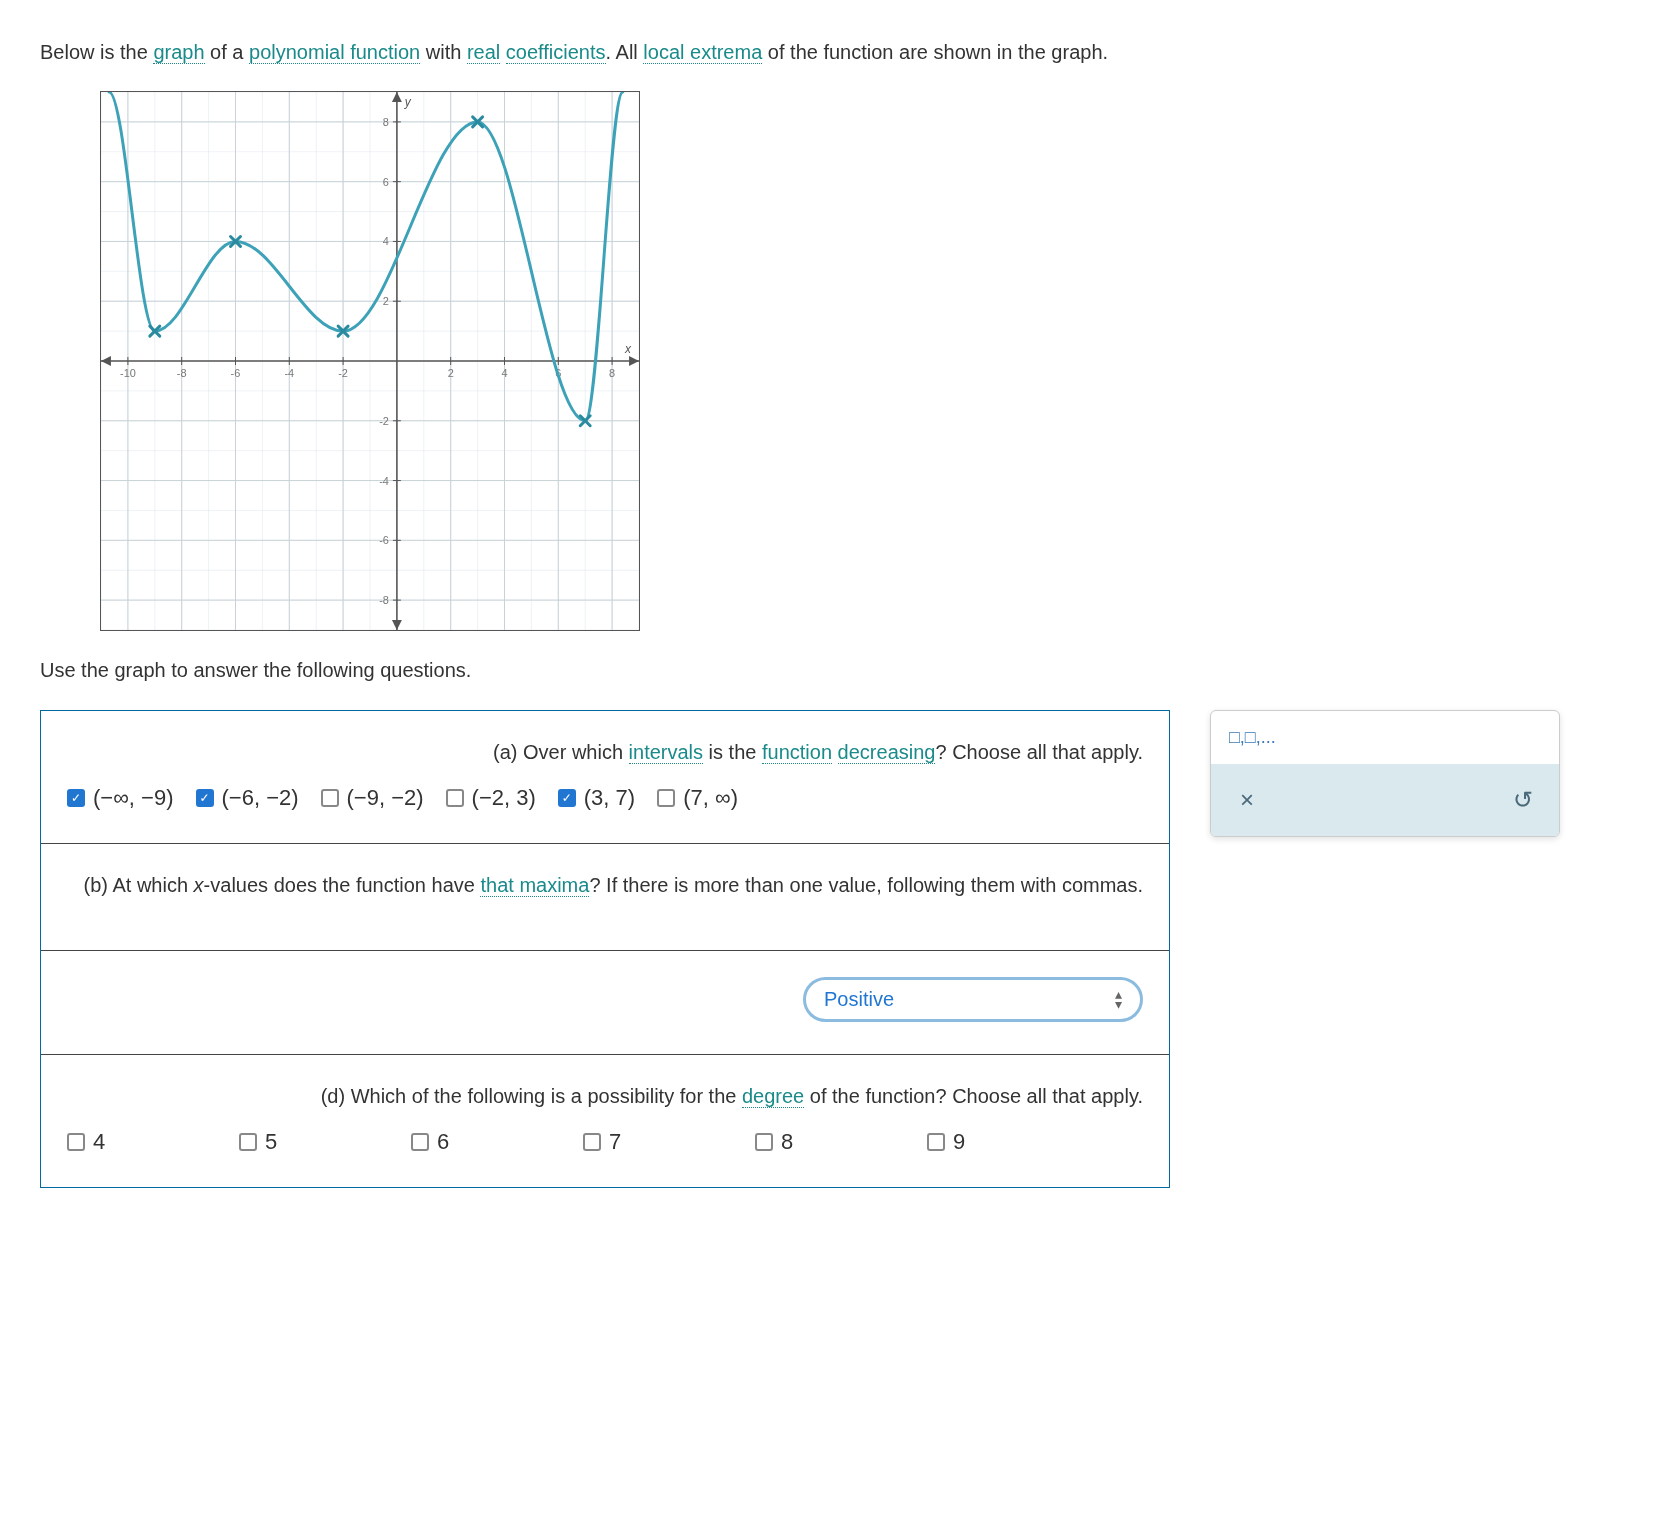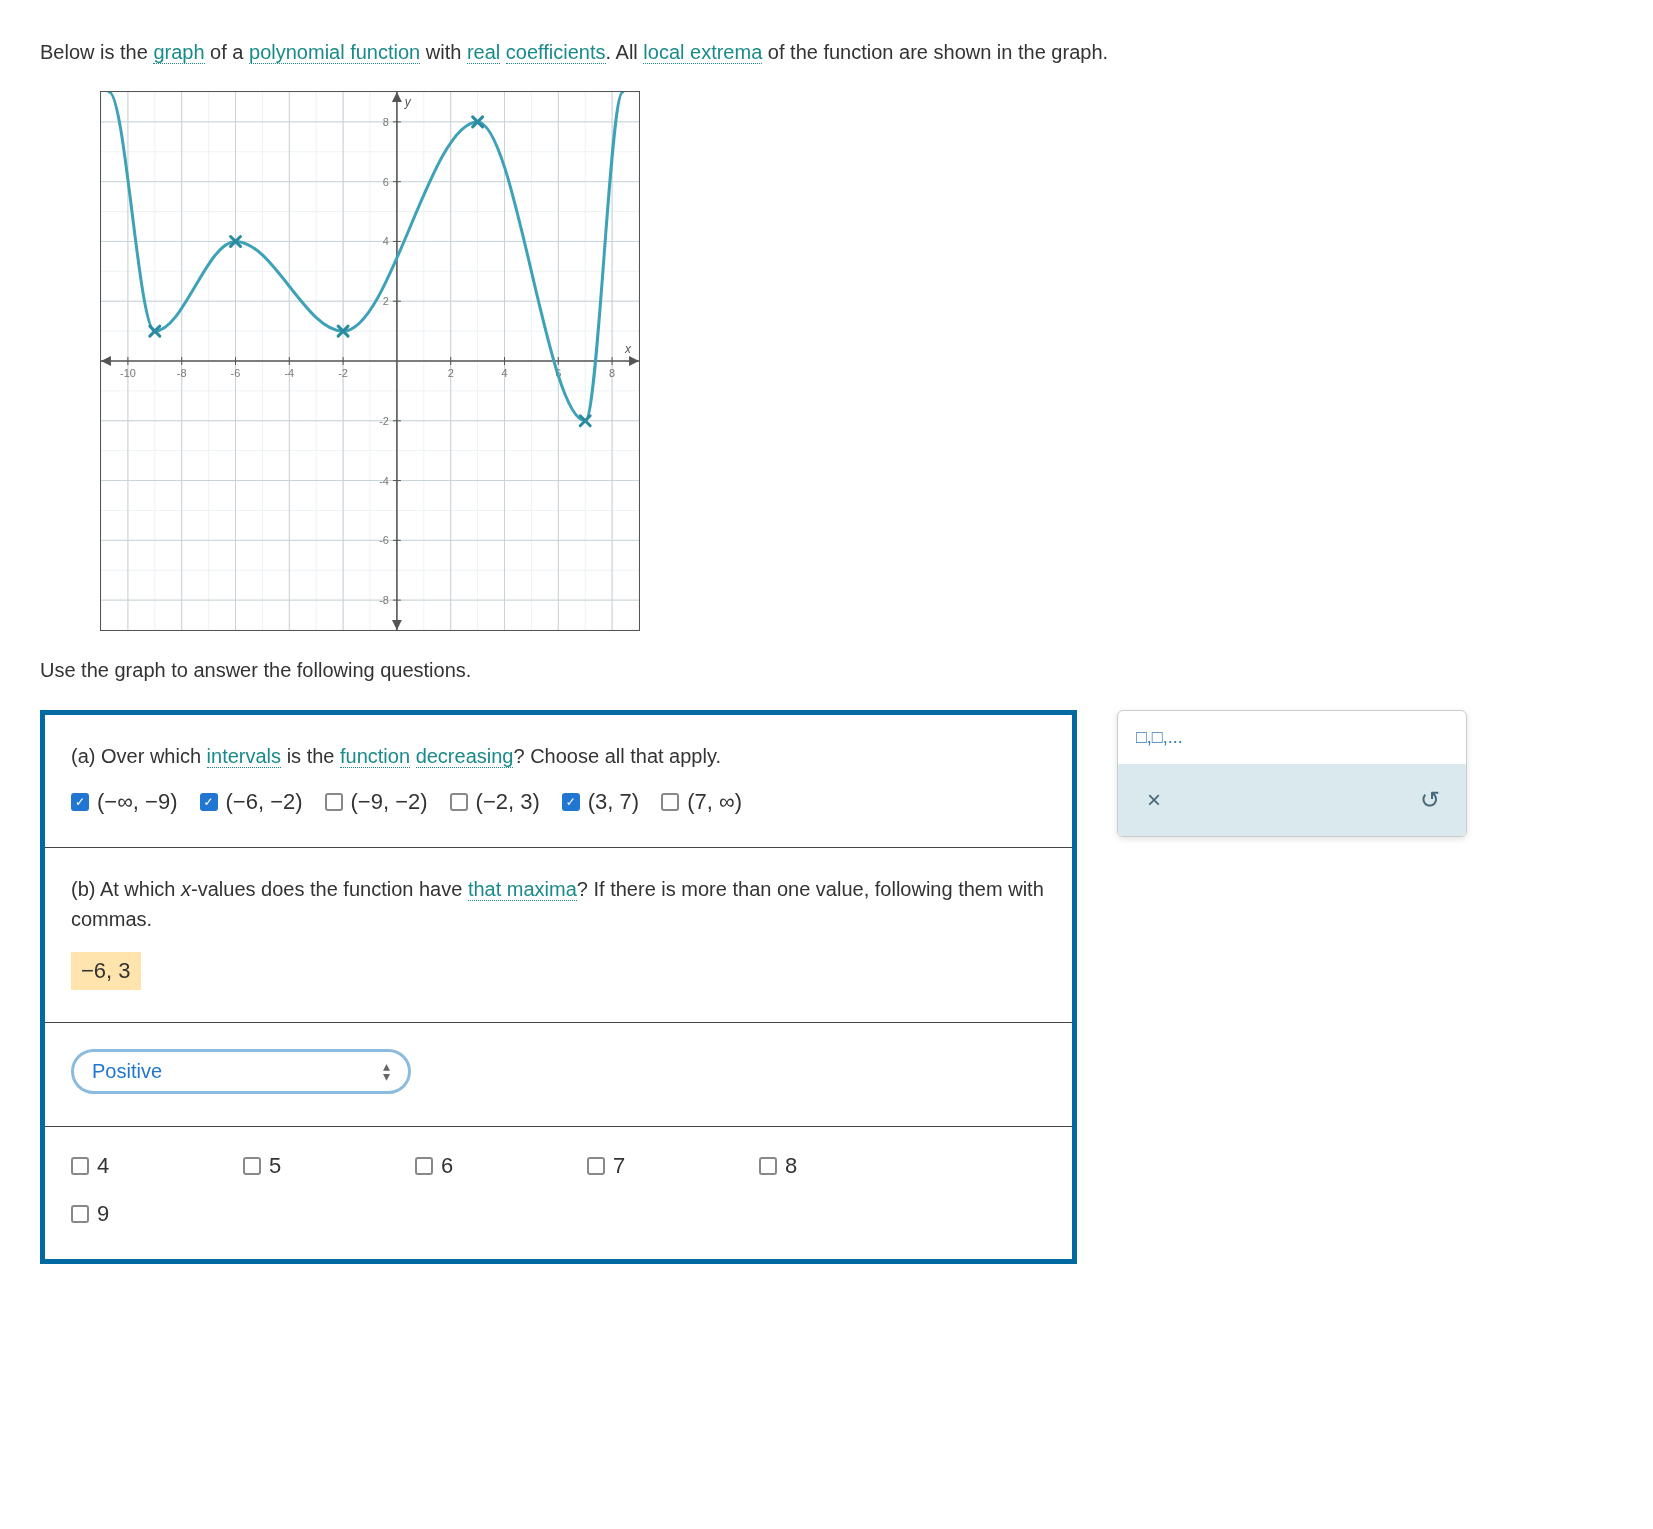--- a/index.html
+++ b/index.html
@@ -22,22 +22,23 @@
     height: 540px;
     border: 1px solid #555;
     margin: 0 0 28px 60px;
     background: #fff;
     position: relative;
   }
   .graph-svg { width: 100%; height: 100%; display: block; }
   .instruction { margin-bottom: 28px; }
   .main-row { display: flex; gap: 40px; align-items: flex-start; }
   .questions {
-    border: 5px solid #0369a1;
-    width: 1037px;
+    border: 1px solid #0369a1;
+    width: 1130px;
+    text-align: right;
   }
   .qpart {
     border-bottom: 1px solid #444;
     padding: 26px 26px 32px 26px;
   }
   .qpart:last-child { border-bottom: none; }
   .qtext { margin-bottom: 18px; line-height: 1.5; }
   .options-row { display: flex; gap: 22px; flex-wrap: wrap; align-items: center; }
   .opt { display: inline-flex; align-items: center; gap: 8px; font-size: 22px; }
   .cb {
@@ -246,36 +247,36 @@
             <span class="cb"></span>
             <span>(7, ∞)</span>
           </span>
         </div>
     </div>
 
     <div class="qpart">
       <div class="qtext">
         <span>(b) At which </span><span class="ital">x</span><span>-values does the function have </span><span class="glossary">that maxima</span><span>? If there is more than one value, following them with commas.</span>
       </div>
-      <div>
-        <span class="answer-input">−6, 3</span>
-      </div>
     </div>
 
     <div class="qpart">
       <div class="select-ctrl">
         <span>Positive</span>
         <span class="select-arrows">
             <span>▴</span>
             <span>▾</span>
           </span>
       </div>
     </div>
 
     <div class="qpart">
+      <div class="qtext">
+        <span>(d) Which of the following is a possibility for the </span><span class="glossary">degree</span><span> of the function? Choose all that apply.</span>
+      </div>
       <div class="options-row" id="opts-d">
           <span class="opt-d">
             <span class="cb"></span>
             <span>4</span>
           </span>
           <span class="opt-d">
             <span class="cb"></span>
             <span>5</span>
           </span>
           <span class="opt-d">

